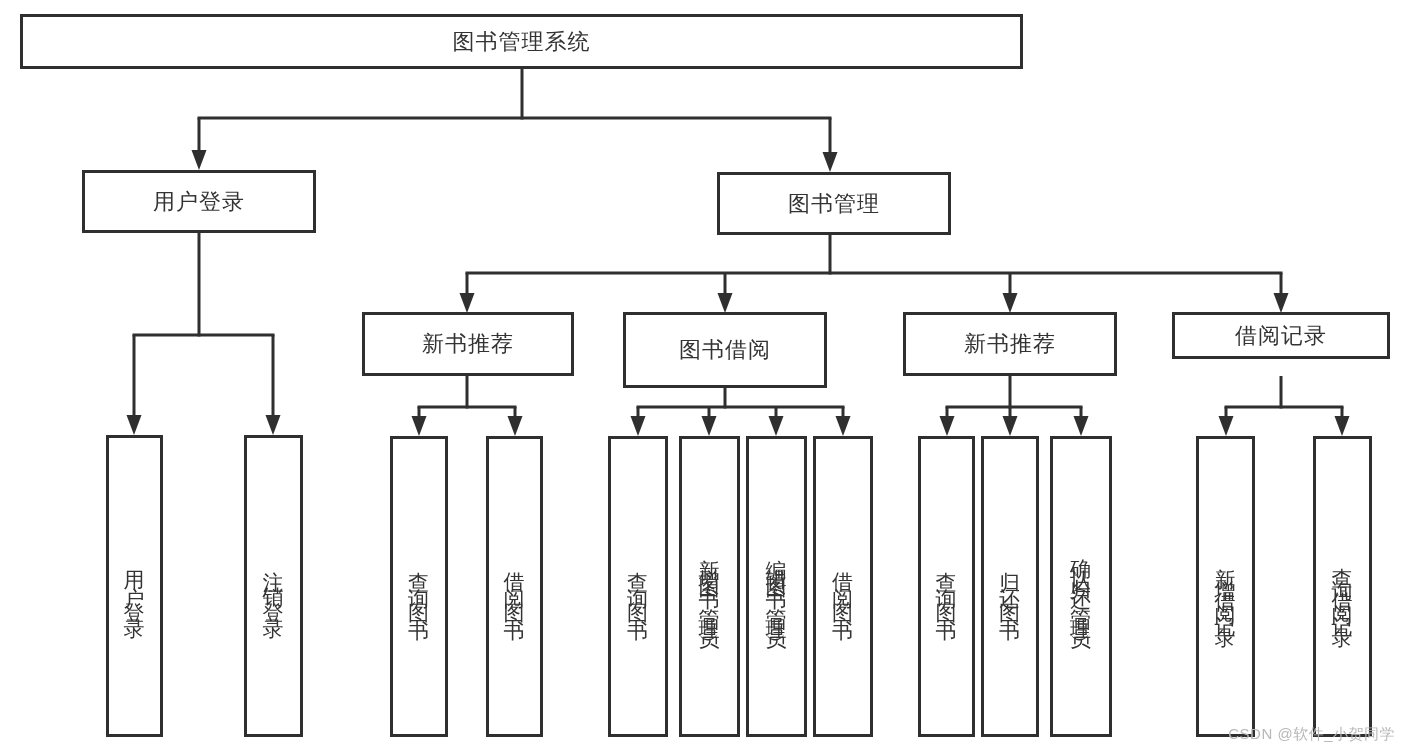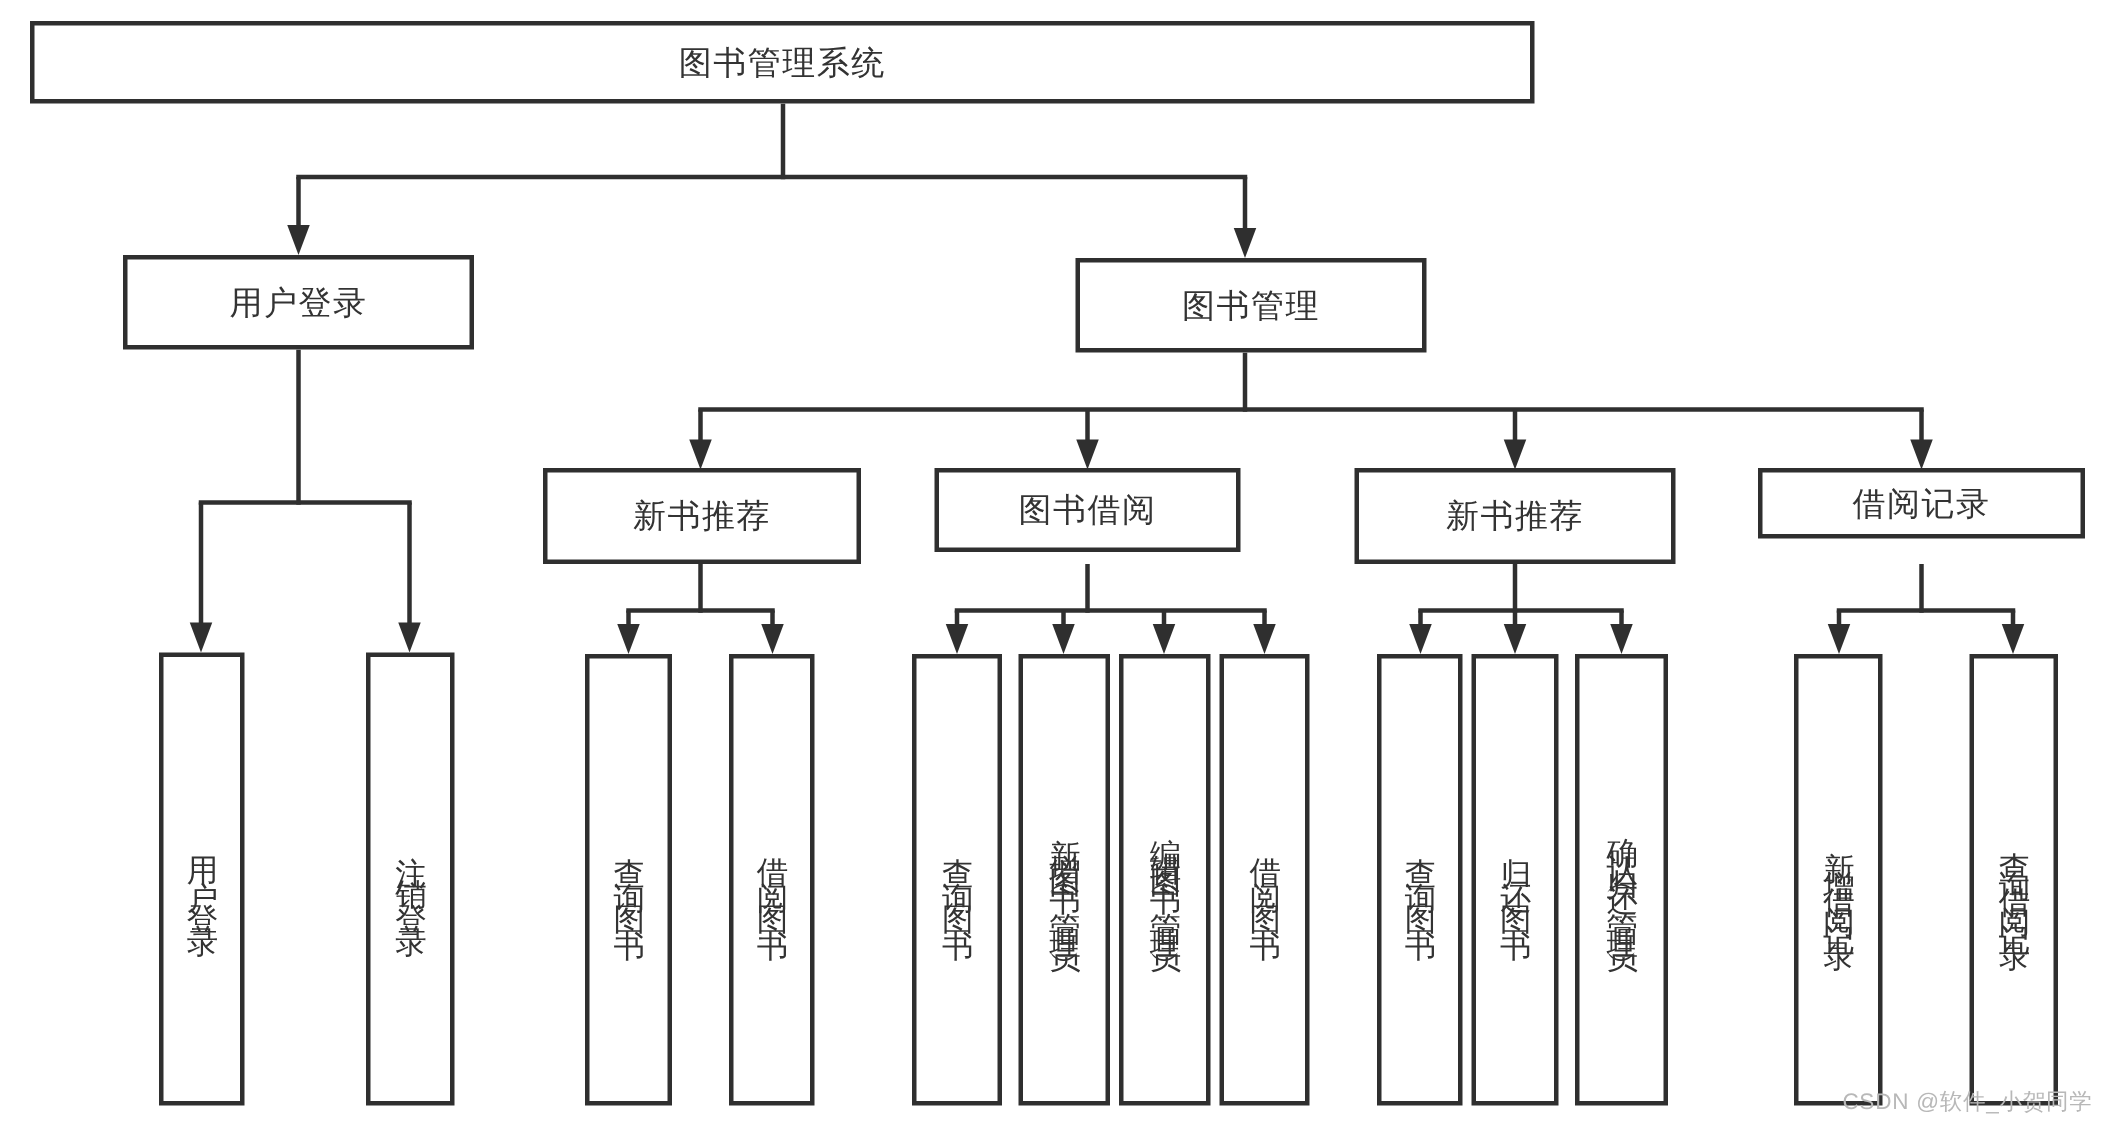--- a/index.html
+++ b/index.html
@@ -115,21 +115,21 @@
   <div class="box h" style="left:82px;top:170px;width:234px;height:63px">
     <span>用户登录</span>
   </div>
   <div class="box h" style="left:717px;top:172px;width:234px;height:63px">
     <span>图书管理</span>
   </div>
 
   <div class="box h" style="left:362px;top:312px;width:212px;height:64px">
     <span>新书推荐</span>
   </div>
-  <div class="box h" style="left:623px;top:312px;width:204px;height:56px">
+  <div class="box h" style="left:623px;top:312px;width:204px;height:76px">
     <span>图书借阅</span>
   </div>
   <div class="box h" style="left:903px;top:312px;width:214px;height:64px">
     <span>新书推荐</span>
   </div>
   <div class="box h" style="left:1172px;top:312px;width:218px;height:47px">
     <span>借阅记录</span>
   </div>
 
   <div class="box v" style="left:106px;top:435px;width:57px;height:302px">

